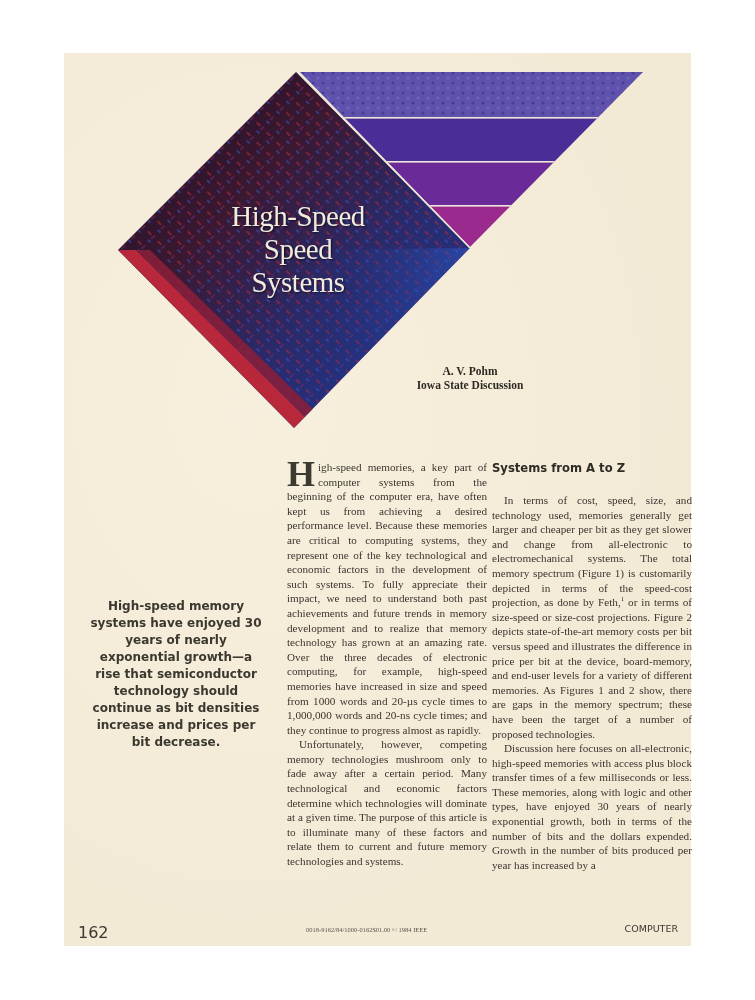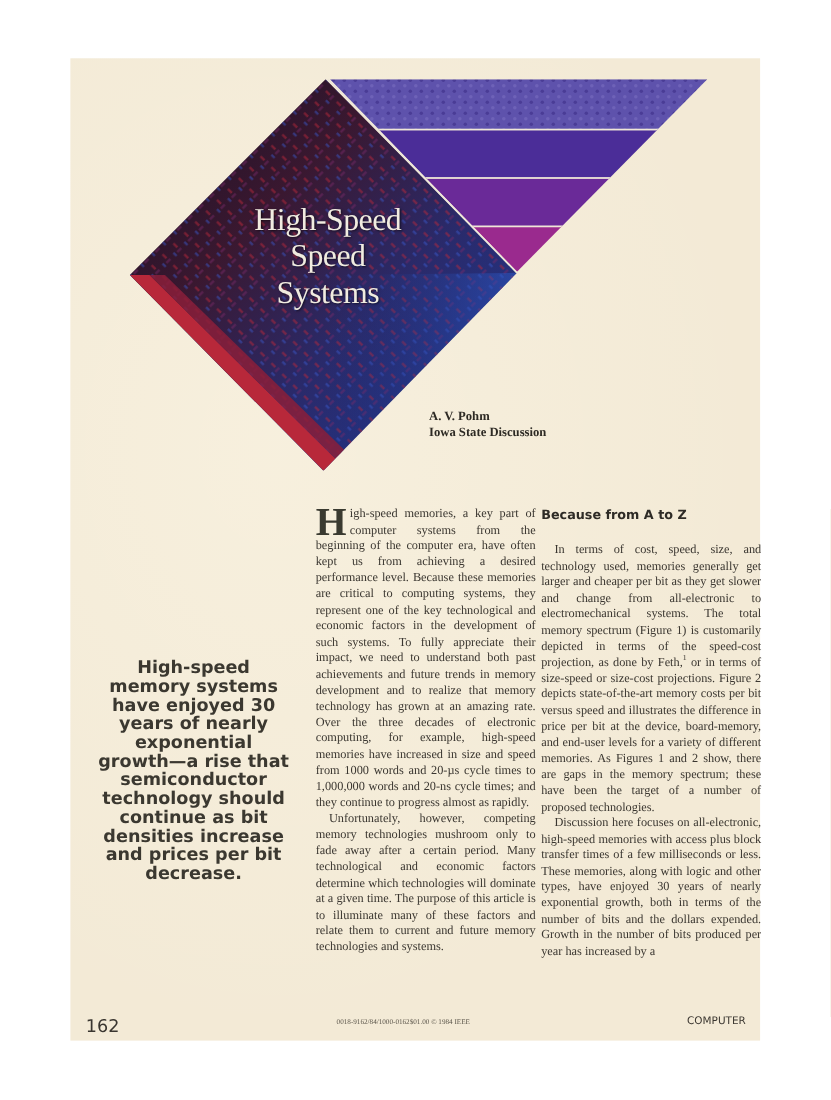--- a/index.html
+++ b/index.html
@@ -18,50 +18,51 @@
     background-image: radial-gradient(ellipse at 30% 40%, rgba(255,250,235,0.35), rgba(0,0,0,0) 70%);
   }
   .art {
     position: absolute;
     left: 0; top: 0;
     width: 755px; height: 1000px;
     pointer-events: none;
   }
   .title {
     position: absolute;
-    left: 188px; top: 184px;
+    left: 188px; top: 200px;
     width: 220px;
     text-align: center;
     color: #f1ece0;
     font-family: "Liberation Serif", serif;
     font-size: 29px;
     line-height: 33px;
     letter-spacing: -0.5px;
     text-shadow: 1px 1px 2px rgba(0,0,0,0.6);
   }
   .title span { display: block; }
   .author {
     position: absolute;
-    left: 390px; top: 372px;
+    left: 390px; top: 364px;
     width: 160px;
+    text-align: center;
     font-family: "Liberation Serif", serif;
     font-weight: bold;
     font-size: 11.5px;
     line-height: 14px;
     color: #2d2a24;
   }
   .author span { display: block; }
   .pullquote {
     position: absolute;
     left: 88px; top: 598px;
     width: 176px;
     text-align: center;
     font-family: "DejaVu Sans", sans-serif;
     font-weight: bold;
-    font-size: 16px;
+    font-size: 12px;
     line-height: 17px;
     color: #3b3830;
   }
   .col {
     position: absolute;
     top: 460px;
     width: 200px;
     font-family: "Liberation Serif", serif;
     font-size: 11.2px;
     line-height: 14.6px;
@@ -185,20 +186,20 @@
 </div>
 
 <div class="pullquote">High-speed memory systems have enjoyed 30 years of nearly exponential growth—a rise that semiconductor technology should continue as bit densities increase and prices per bit decrease.</div>
 
 <div class="col col1">
   <p class="first"><span class="dropcap">H</span><span>igh-speed memories, a key part of computer systems from the beginning of the computer era, have often kept us from achieving a desired performance level. Because these memories are critical to computing systems, they represent one of the key technological and economic factors in the development of such systems. To fully appreciate their impact, we need to understand both past achievements and future trends in memory development and to realize that memory technology has grown at an amazing rate. Over the three decades of electronic computing, for example, high-speed memories have increased in size and speed from 1000 words and 20-µs cycle times to 1,000,000 words and 20-ns cycle times; and they continue to progress almost as rapidly.</span></p>
   <p>Unfortunately, however, competing memory technologies mushroom only to fade away after a certain period. Many technological and economic factors determine which technologies will dominate at a given time. The purpose of this article is to illuminate many of these factors and relate them to current and future memory technologies and systems.</p>
 </div>
 
 <div class="col col2">
-  <div class="heading">Because from A to Z</div>
+  <div class="heading">Systems from A to Z</div>
   <p><span>In terms of cost, speed, size, and technology used, memories generally get larger and cheaper per bit as they get slower and change from all-electronic to electromechanical systems. The total memory spectrum (Figure 1) is customarily depicted in terms of the speed-cost projection, as done by Feth,</span><sup>1</sup><span> or in terms of size-speed or size-cost projections. Figure 2 depicts state-of-the-art memory costs per bit versus speed and illustrates the difference in price per bit at the device, board-memory, and end-user levels for a variety of different memories. As Figures 1 and 2 show, there are gaps in the memory spectrum; these have been the target of a number of proposed technologies.</span></p>
   <p>Discussion here focuses on all-electronic, high-speed memories with access plus block transfer times of a few milliseconds or less. These memories, along with logic and other types, have enjoyed 30 years of nearly exponential growth, both in terms of the number of bits and the dollars expended. Growth in the number of bits produced per year has increased by a</p>
 </div>
 
 <div class="footer-left">162</div>
 <div class="footer-center">0018-9162/84/1000-0162$01.00 © 1984 IEEE</div>
 <div class="footer-right">COMPUTER</div>
 
 </body></html>

